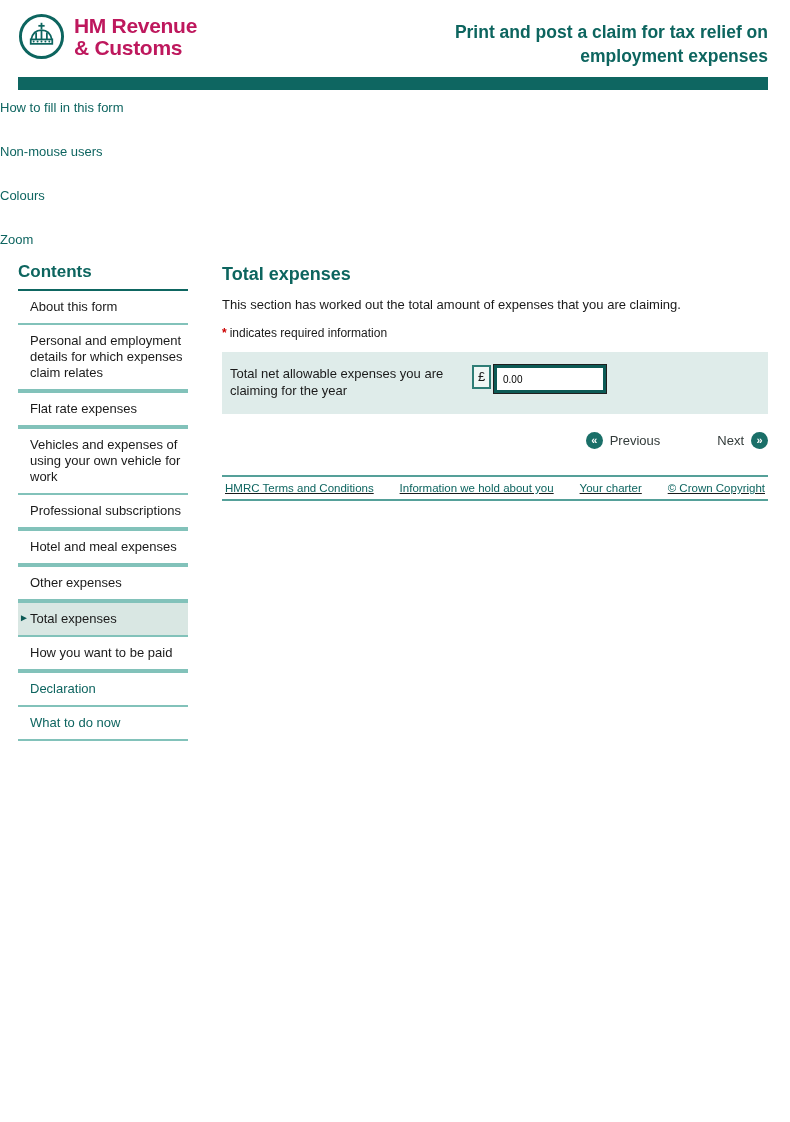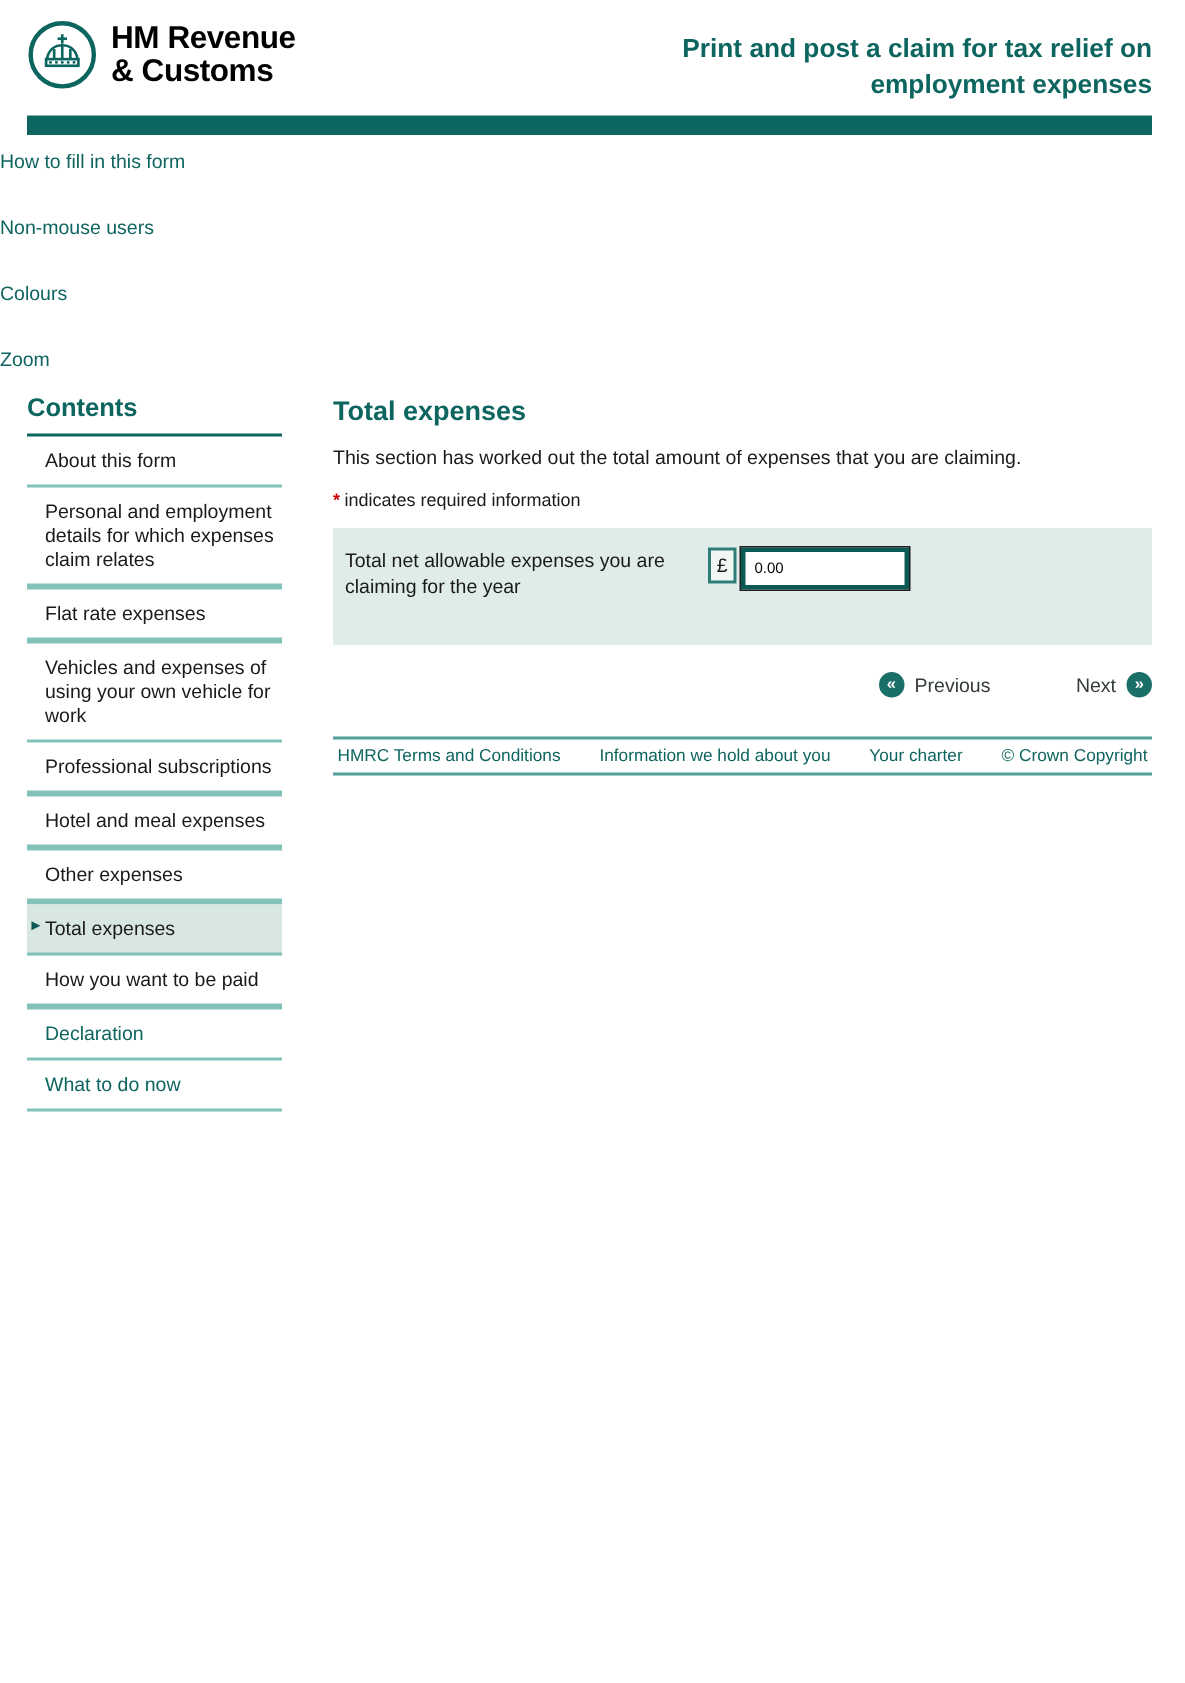--- a/index.html
+++ b/index.html
@@ -10,21 +10,21 @@
     color: #1a1a1a;
     position: relative;
   }
   .header {
     display: flex; justify-content: space-between; align-items: flex-start;
     padding: 13px 22px 0 18px;
   }
   .logo { display: flex; align-items: center; gap: 9px; }
   .logo svg { display: block; }
   .logo-text {
-    color: #000000; font-weight: bold; font-size: 21px; line-height: 22px;
+    color: #be185d; font-weight: bold; font-size: 21px; line-height: 22px;
     letter-spacing: -0.3px;
   }
   .page-title {
     text-align: right; color: #0d655f; font-weight: bold;
     font-size: 17.5px; line-height: 24px; margin-top: 7px;
   }
   .teal-bar { height: 13px; background: #0e6661; margin: 9px 22px 0 18px; }
   .top-nav {
     display: flex; justify-content: flex-end; gap: 29px;
     margin: 10px 33px 0 0; font-size: 13px; flex-direction: column;
@@ -54,21 +54,21 @@
   .side-item.linkstyle { color: #0e6560; }
 
   
   .main { width: 546px; margin-left: 34px; }
   .main h1 { color: #0d655f; font-size: 18px; font-weight: bold; margin: 4px 0 12px; }
   .desc { font-size: 13px; margin-bottom: 14px; }
   .required-note { font-size: 12px; margin-bottom: 12px; }
   .required-note .asterisk { color: #cc0000; font-weight: bold; margin-right: 3px; }
   .form-row {
     background: #dfecea; display: flex; align-items: flex-start;
-    padding: 13px 10px 31px 8px; margin-bottom: 18px;
+    padding: 13px 10px 15px 8px; margin-bottom: 18px;
   }
   .field-label { font-size: 13px; line-height: 17px; width: 236px; flex: none; }
   .currency-group { display: flex; align-items: flex-start; margin-left: 6px; }
   .pound-box {
     border: 2px solid #2e7d76; background: #f0f7f5; color: #1a1a1a;
     width: 19px; height: 24px; font-size: 13px; text-align: center;
     line-height: 20px; margin-right: 3px; flex: none;
   }
   .amount-input {
     width: 112px; height: 28px;
@@ -82,21 +82,21 @@
   }
   .pager-btn { display: flex; align-items: center; gap: 7px; cursor: pointer; }
   .pager-circle {
     width: 17px; height: 17px; border-radius: 50%; background: #1a6f68;
     color: #ffffff; font-size: 11px; font-weight: bold;
     text-align: center; line-height: 16px; flex: none;
   }
   .main-footer {
     border-top: 2px solid #55a099; border-bottom: 2px solid #55a099;
     display: flex; justify-content: space-between; align-items: center;
-    padding: 5px 3px; font-size: 11.5px;
+    padding: 5px 3px; font-size: 11.5px; text-decoration: underline;
   }
   .main-footer a, .main-footer span { color: #0e6560; text-decoration: none; cursor: pointer; }
 </style>
 </head>
 <body>
 
 <div class="header">
   <div class="logo">
     <span>
       <svg width="47" height="47" viewBox="0 0 48 48">

